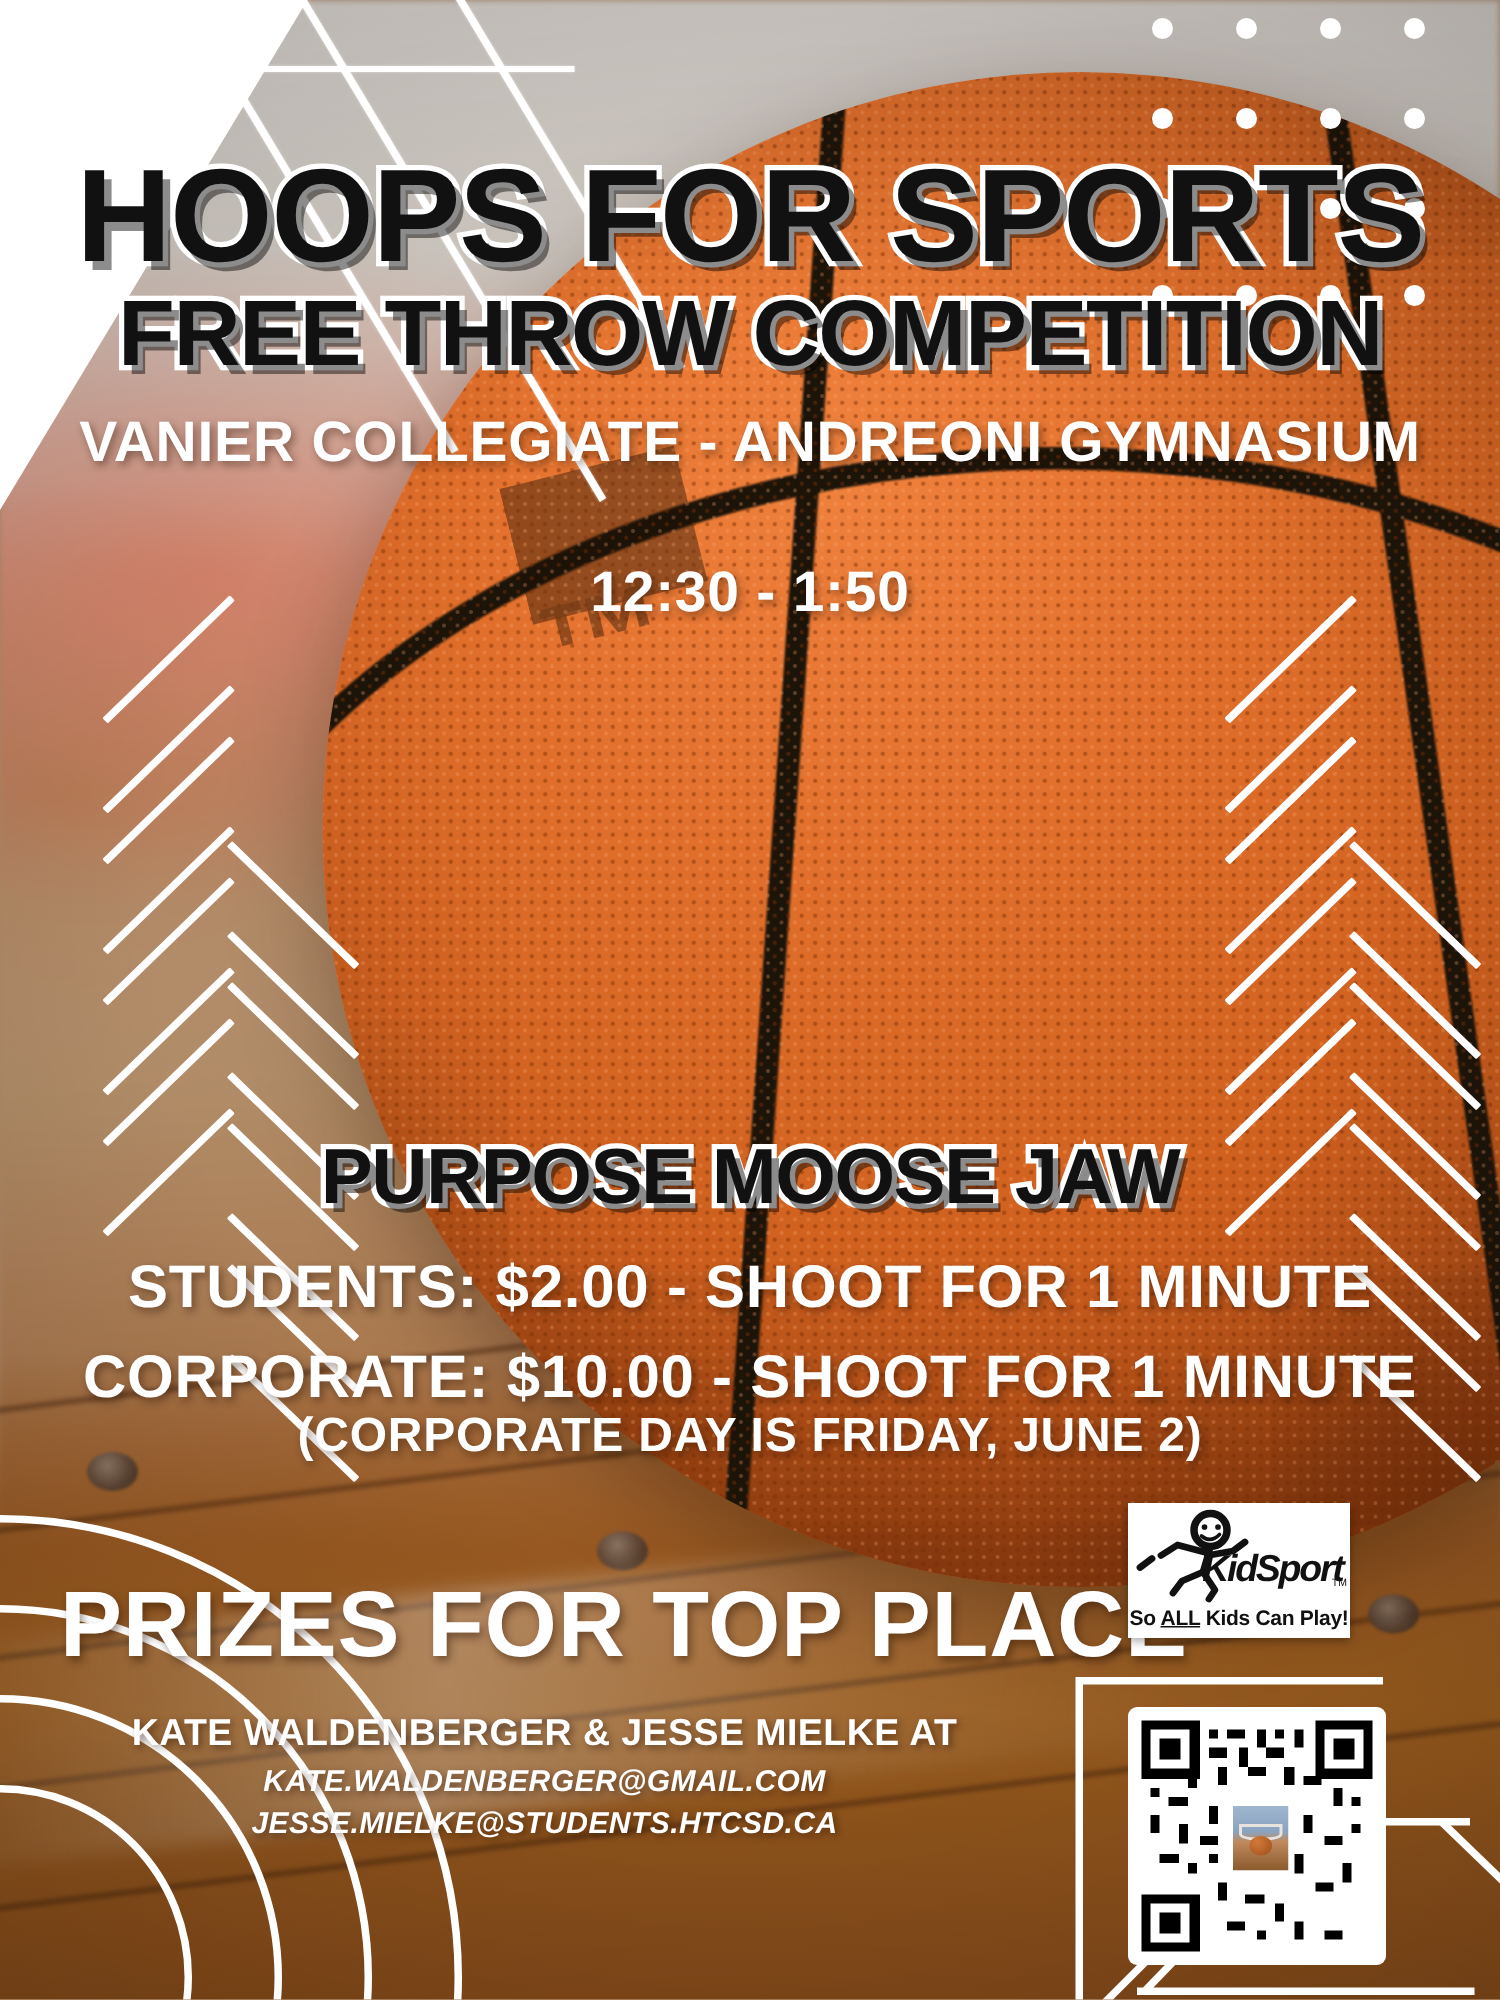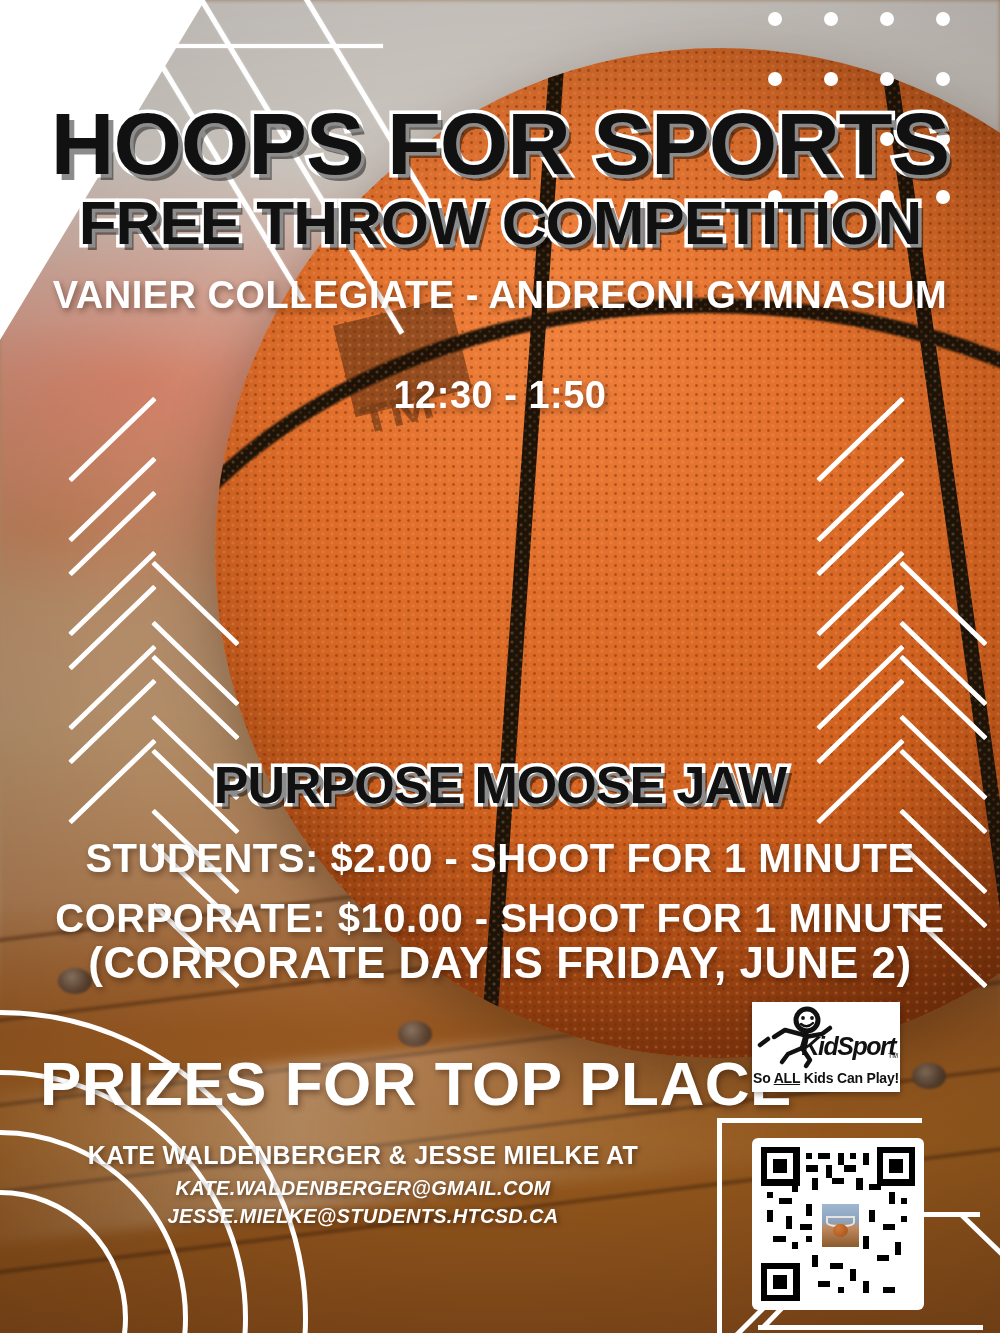--- a/index.html
+++ b/index.html
@@ -124,21 +124,21 @@
   }
   .t-title   { top:100px;  font-size:88px; line-height:1; transform:scaleX(1.0); }
   .t-sub     { top:192px;  font-size:62px; line-height:1; }
   .t-venue   { top:274px;  font-size:38px; }
   .t-dates   { top:324px;  font-size:38px; }
   .t-time    { top:374px;  font-size:38px; }
   .t-purpose1{ top:693px;  font-size:52px; line-height:1; }
   .t-purpose2{ top:759px;  font-size:52px; line-height:1; }
   .t-students{ top:836px;  font-size:40px; }
   .t-corp    { top:856px;  font-size:40px;margin-top:40px; }
-  .t-corpday { top:938px;  font-size:44px; }
+  .t-corpday { top:938px;  font-size:32px; }
   .t-donate  { top:990px;  font-size:38px; }
   .t-prizes  { left:40px; width:auto; text-align:left; top:1048px; font-size:62px; }
 
   .contact{
     position:absolute; left:0; top:1138px; width:726px; text-align:center;
     color:#fff; font-weight:bold; font-size:25px; line-height:1.42;
     text-shadow:2px 2px 5px rgba(40,16,0,.5); letter-spacing:.3px;
   }
   .contact .l4, .contact .l5{ font-size:20px;font-style:italic; }
 

